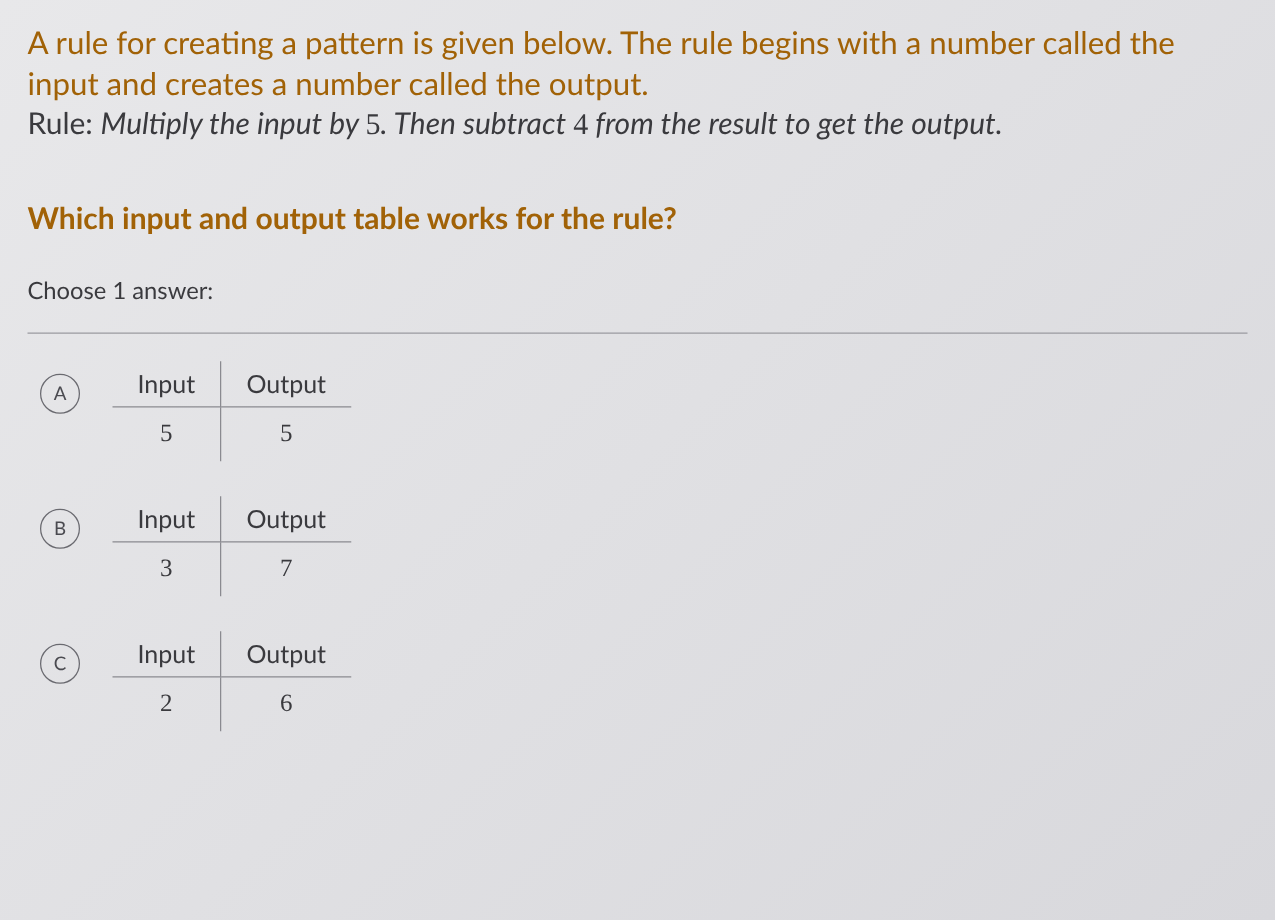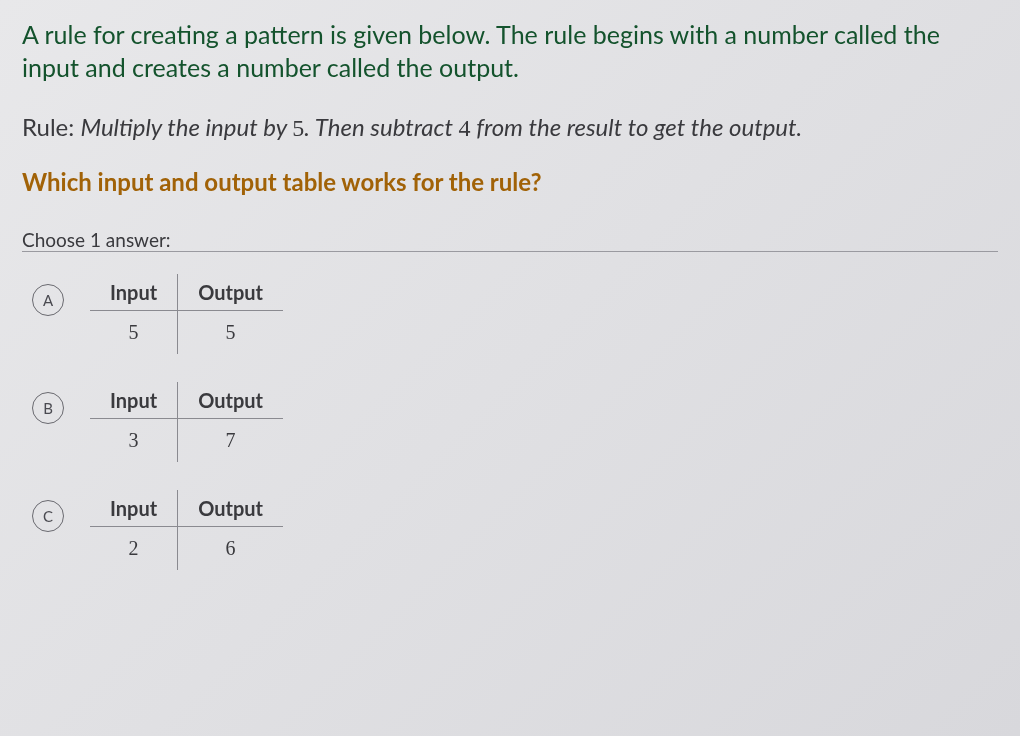--- a/index.html
+++ b/index.html
@@ -12,48 +12,47 @@
       background: linear-gradient(135deg, #e8e8ea 0%, #d8d8dc 100%);
       width: 1020px;
       height: 736px;
       padding: 18px 22px;
       color: #3a3a3e;
     }
     .intro {
       font-size: 25px;
       line-height: 1.3;
       font-weight: 400;
-      color: #14532d;
-      margin-bottom: 28px;
+      color: #a16207;
     }
     .rule {
       font-size: 24px;
       line-height: 1.3;
       font-weight: 400;
       color: #3a3a3e;
-      margin-bottom: 23px;
+      margin-bottom: 44px;
     }
     .rule .rule-text {
       font-style: italic;
     }
     .rule .num {
       font-family: "Georgia", serif;
       font-style: normal;
     }
     .question {
       font-size: 24px;
       font-weight: 700;
       color: #a16207;
       margin-bottom: 32px;
     }
     .choose {
       font-size: 19px;
       font-weight: 400;
       color: #3a3a3e;
-      margin-bottom: 0;
+      margin-bottom: 22px;
     }
     .divider {
       border: none;
       border-top: 1.5px solid #9a9aa0;
       margin-bottom: 22px;
     }
     .option {
       display: flex;
       align-items: flex-start;
       gap: 26px;
@@ -73,21 +72,21 @@
       margin-top: 10px;
       flex-shrink: 0;
       background: transparent;
     }
     .io-table {
       border-collapse: collapse;
       font-size: 20px;
       color: #3a3a3e;
     }
     .io-table th {
-      font-weight: 700;
+      font-weight: 400;
       padding: 6px 20px;
       border-bottom: 1.5px solid #8a8a90;
       text-align: center;
     }
     .io-table th:first-child {
       border-right: 1.5px solid #8a8a90;
     }
     .io-table td {
       font-family: "Georgia", serif;
       padding: 10px 20px;

